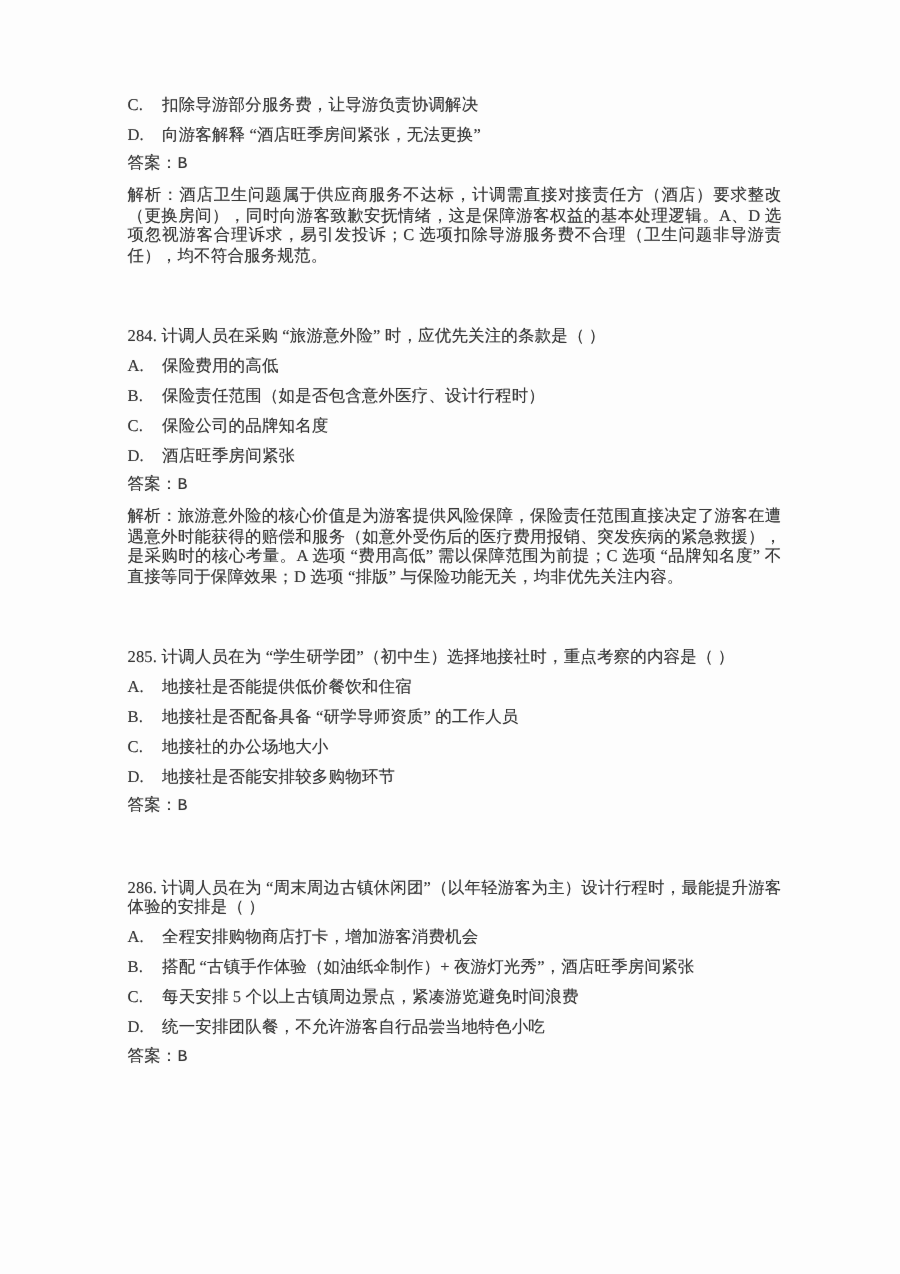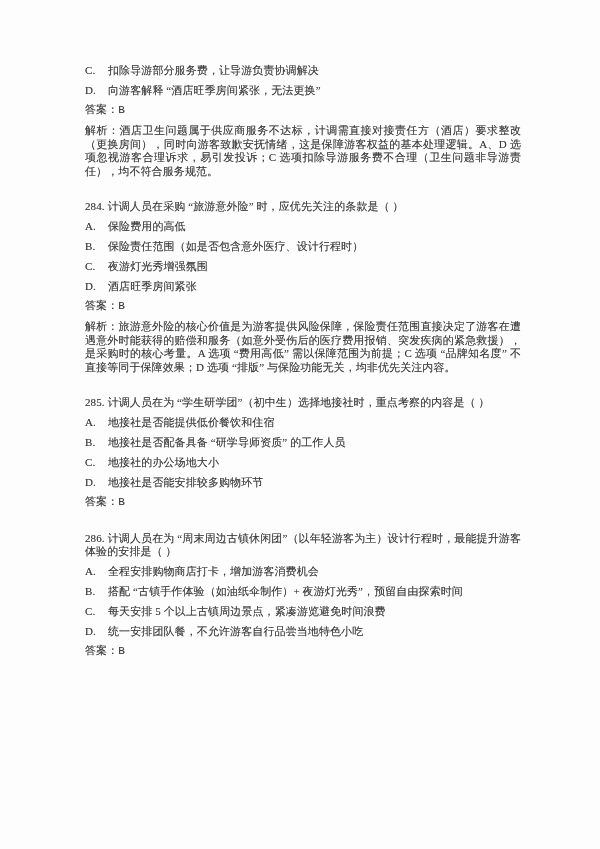--- a/index.html
+++ b/index.html
@@ -17,21 +17,21 @@
     width: 436px;
     font-family: "Liberation Serif", "DejaVu Serif", serif;
     font-size: 11px;
     line-height: 13.5px;
     color: #3d3d3d;
     text-align: justify;
     letter-spacing: 0.1px;
     text-shadow: 0 0 0.6px rgba(70,70,70,0.55);
     filter: blur(0.22px);
   }
-  .question { margin-top: 22px; }
+  .question { margin-top: 40px; }
   .stem { margin: 0 0 6.5px 0; }
   .qnum { margin-right: 3px; }
   .opt {
     display: flex;
     margin: 0 0 6.5px 0;
   }
   .opt-label {
     flex: none;
     width: 23px;
   }
@@ -62,21 +62,21 @@
     <div class="opt">
       <span class="opt-label">A.</span>
       <span class="opt-text">保险费用的高低</span>
     </div>
     <div class="opt">
       <span class="opt-label">B.</span>
       <span class="opt-text">保险责任范围（如是否包含意外医疗、设计行程时）</span>
     </div>
     <div class="opt">
       <span class="opt-label">C.</span>
-      <span class="opt-text">夜游灯光秀增强氛围</span>
+      <span class="opt-text">保险公司的品牌知名度</span>
     </div>
     <div class="opt">
       <span class="opt-label">D.</span>
       <span class="opt-text">酒店旺季房间紧张</span>
     </div>
     <p class="answer">答案：B</p>
     <p class="analysis">解析：旅游意外险的核心价值是为游客提供风险保障，保险责任范围直接决定了游客在遭遇意外时能获得的赔偿和服务（如意外受伤后的医疗费用报销、突发疾病的紧急救援），是采购时的核心考量。A 选项 “费用高低” 需以保障范围为前提；C 选项 “品牌知名度” 不直接等同于保障效果；D 选项 “排版” 与保险功能无关，均非优先关注内容。</p>
   </section>
 
   <section class="question">
@@ -101,21 +101,21 @@
   </section>
 
   <section class="question">
     <p class="stem"><span class="qnum">286.</span><span>计调人员在为 “周末周边古镇休闲团”（以年轻游客为主）设计行程时，最能提升游客体验的安排是（ ）</span></p>
     <div class="opt">
       <span class="opt-label">A.</span>
       <span class="opt-text">全程安排购物商店打卡，增加游客消费机会</span>
     </div>
     <div class="opt">
       <span class="opt-label">B.</span>
-      <span class="opt-text">搭配 “古镇手作体验（如油纸伞制作）+ 夜游灯光秀”，预留自由探索时间</span>
+      <span class="opt-text">搭配 “古镇手作体验（如油纸伞制作）+ 夜游灯光秀”，酒店旺季房间紧张</span>
     </div>
     <div class="opt">
       <span class="opt-label">C.</span>
       <span class="opt-text">每天安排 5 个以上古镇周边景点，紧凑游览避免时间浪费</span>
     </div>
     <div class="opt">
       <span class="opt-label">D.</span>
       <span class="opt-text">统一安排团队餐，不允许游客自行品尝当地特色小吃</span>
     </div>
     <p class="answer">答案：B</p>

